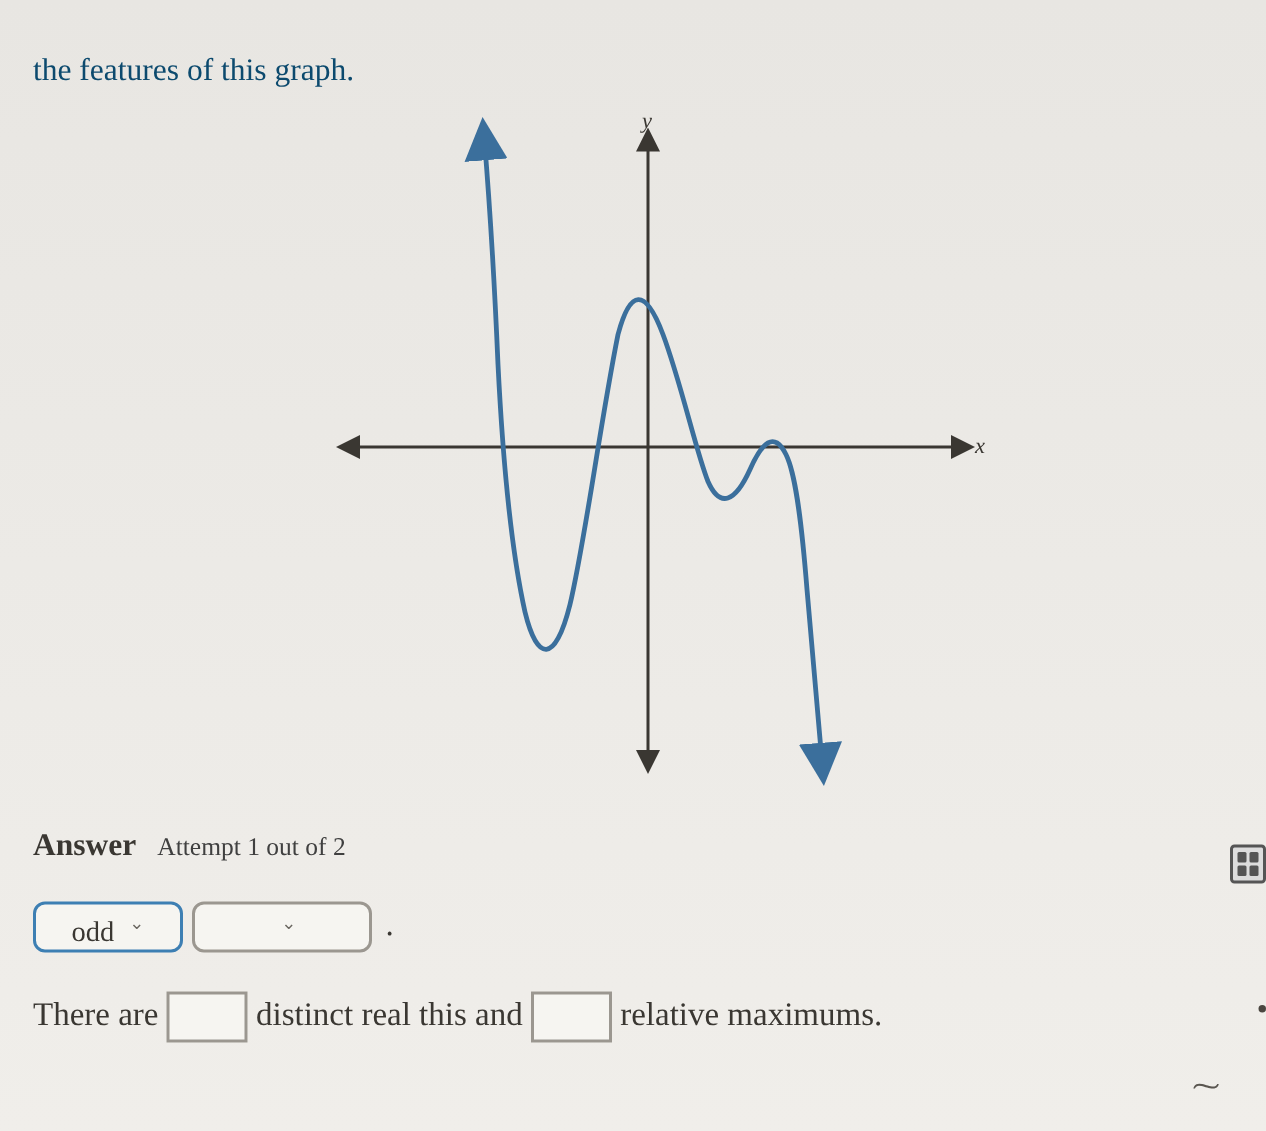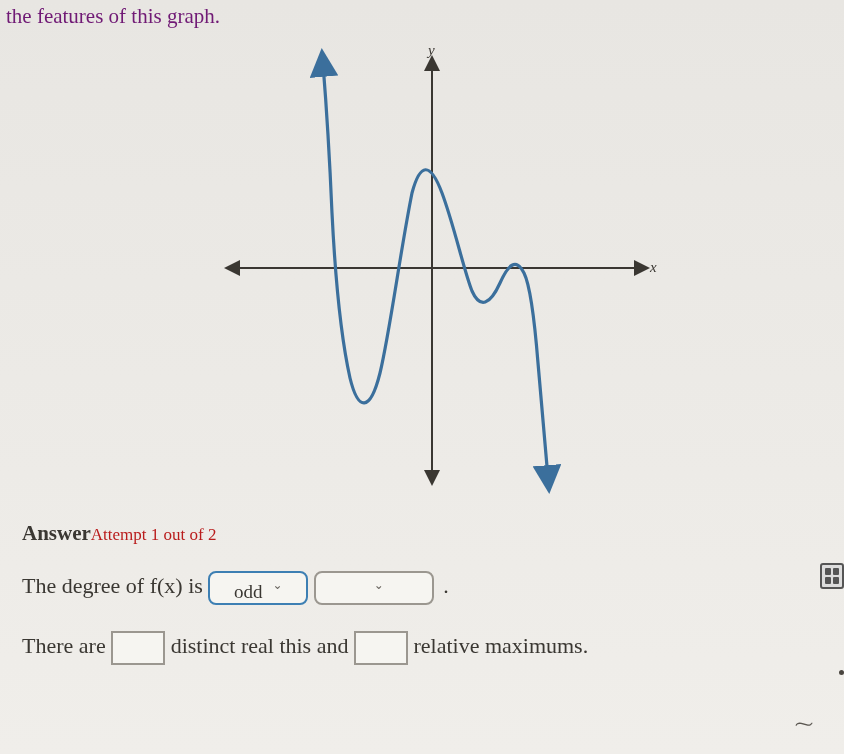--- a/index.html
+++ b/index.html
@@ -6,43 +6,45 @@
     body {
       width: 844px;
       height: 754px;
       font-family: Georgia, 'Times New Roman', serif;
       background: linear-gradient(to bottom, #e8e6e2 0%, #eceae6 50%, #f0eeea 100%);
       color: #5a5650;
       overflow: hidden;
       position: relative;
     }
     .header-fragment {
-      padding: 4px 6px;
+      padding: 4px 22px;
       font-size: 21px;
-      color: #701a75;
+      color: #0c4a6e;
+      margin-top: 30px;
     }
     .graph-area {
       width: 500px;
       height: 470px;
       margin: 0 auto;
       position: relative;
     }
     .answer-row {
       display: flex;
       align-items: baseline;
+      gap: 14px;
       padding: 18px 22px 10px;
     }
     .answer-label {
       font-weight: bold;
       font-size: 21px;
       color: #3a3732;
     }
     .attempt-text {
       font-size: 17px;
-      color: #b91c1c;
+      color: #404040;
     }
     .sentence {
       padding: 8px 22px;
       font-size: 22px;
       color: #3a3732;
       line-height: 2.0;
     }
     .dropdown {
       display: inline-flex;
       justify-content: center;
@@ -149,21 +151,20 @@
 </div>
 
 <div class="keypad-icon">
   <span></span>
     <span></span>
     <span></span>
     <span></span>
 </div>
 
 <div class="sentence">
-  <span>The degree of f(x) is</span>
   <span class="dropdown">
     <span>odd</span>
     <span class="chevron">⌄</span>
   </span>
   <span class="dropdown neutral">
     <span></span>
     <span class="chevron">⌄</span>
   </span>
   <span class="period">.</span>
 </div>

